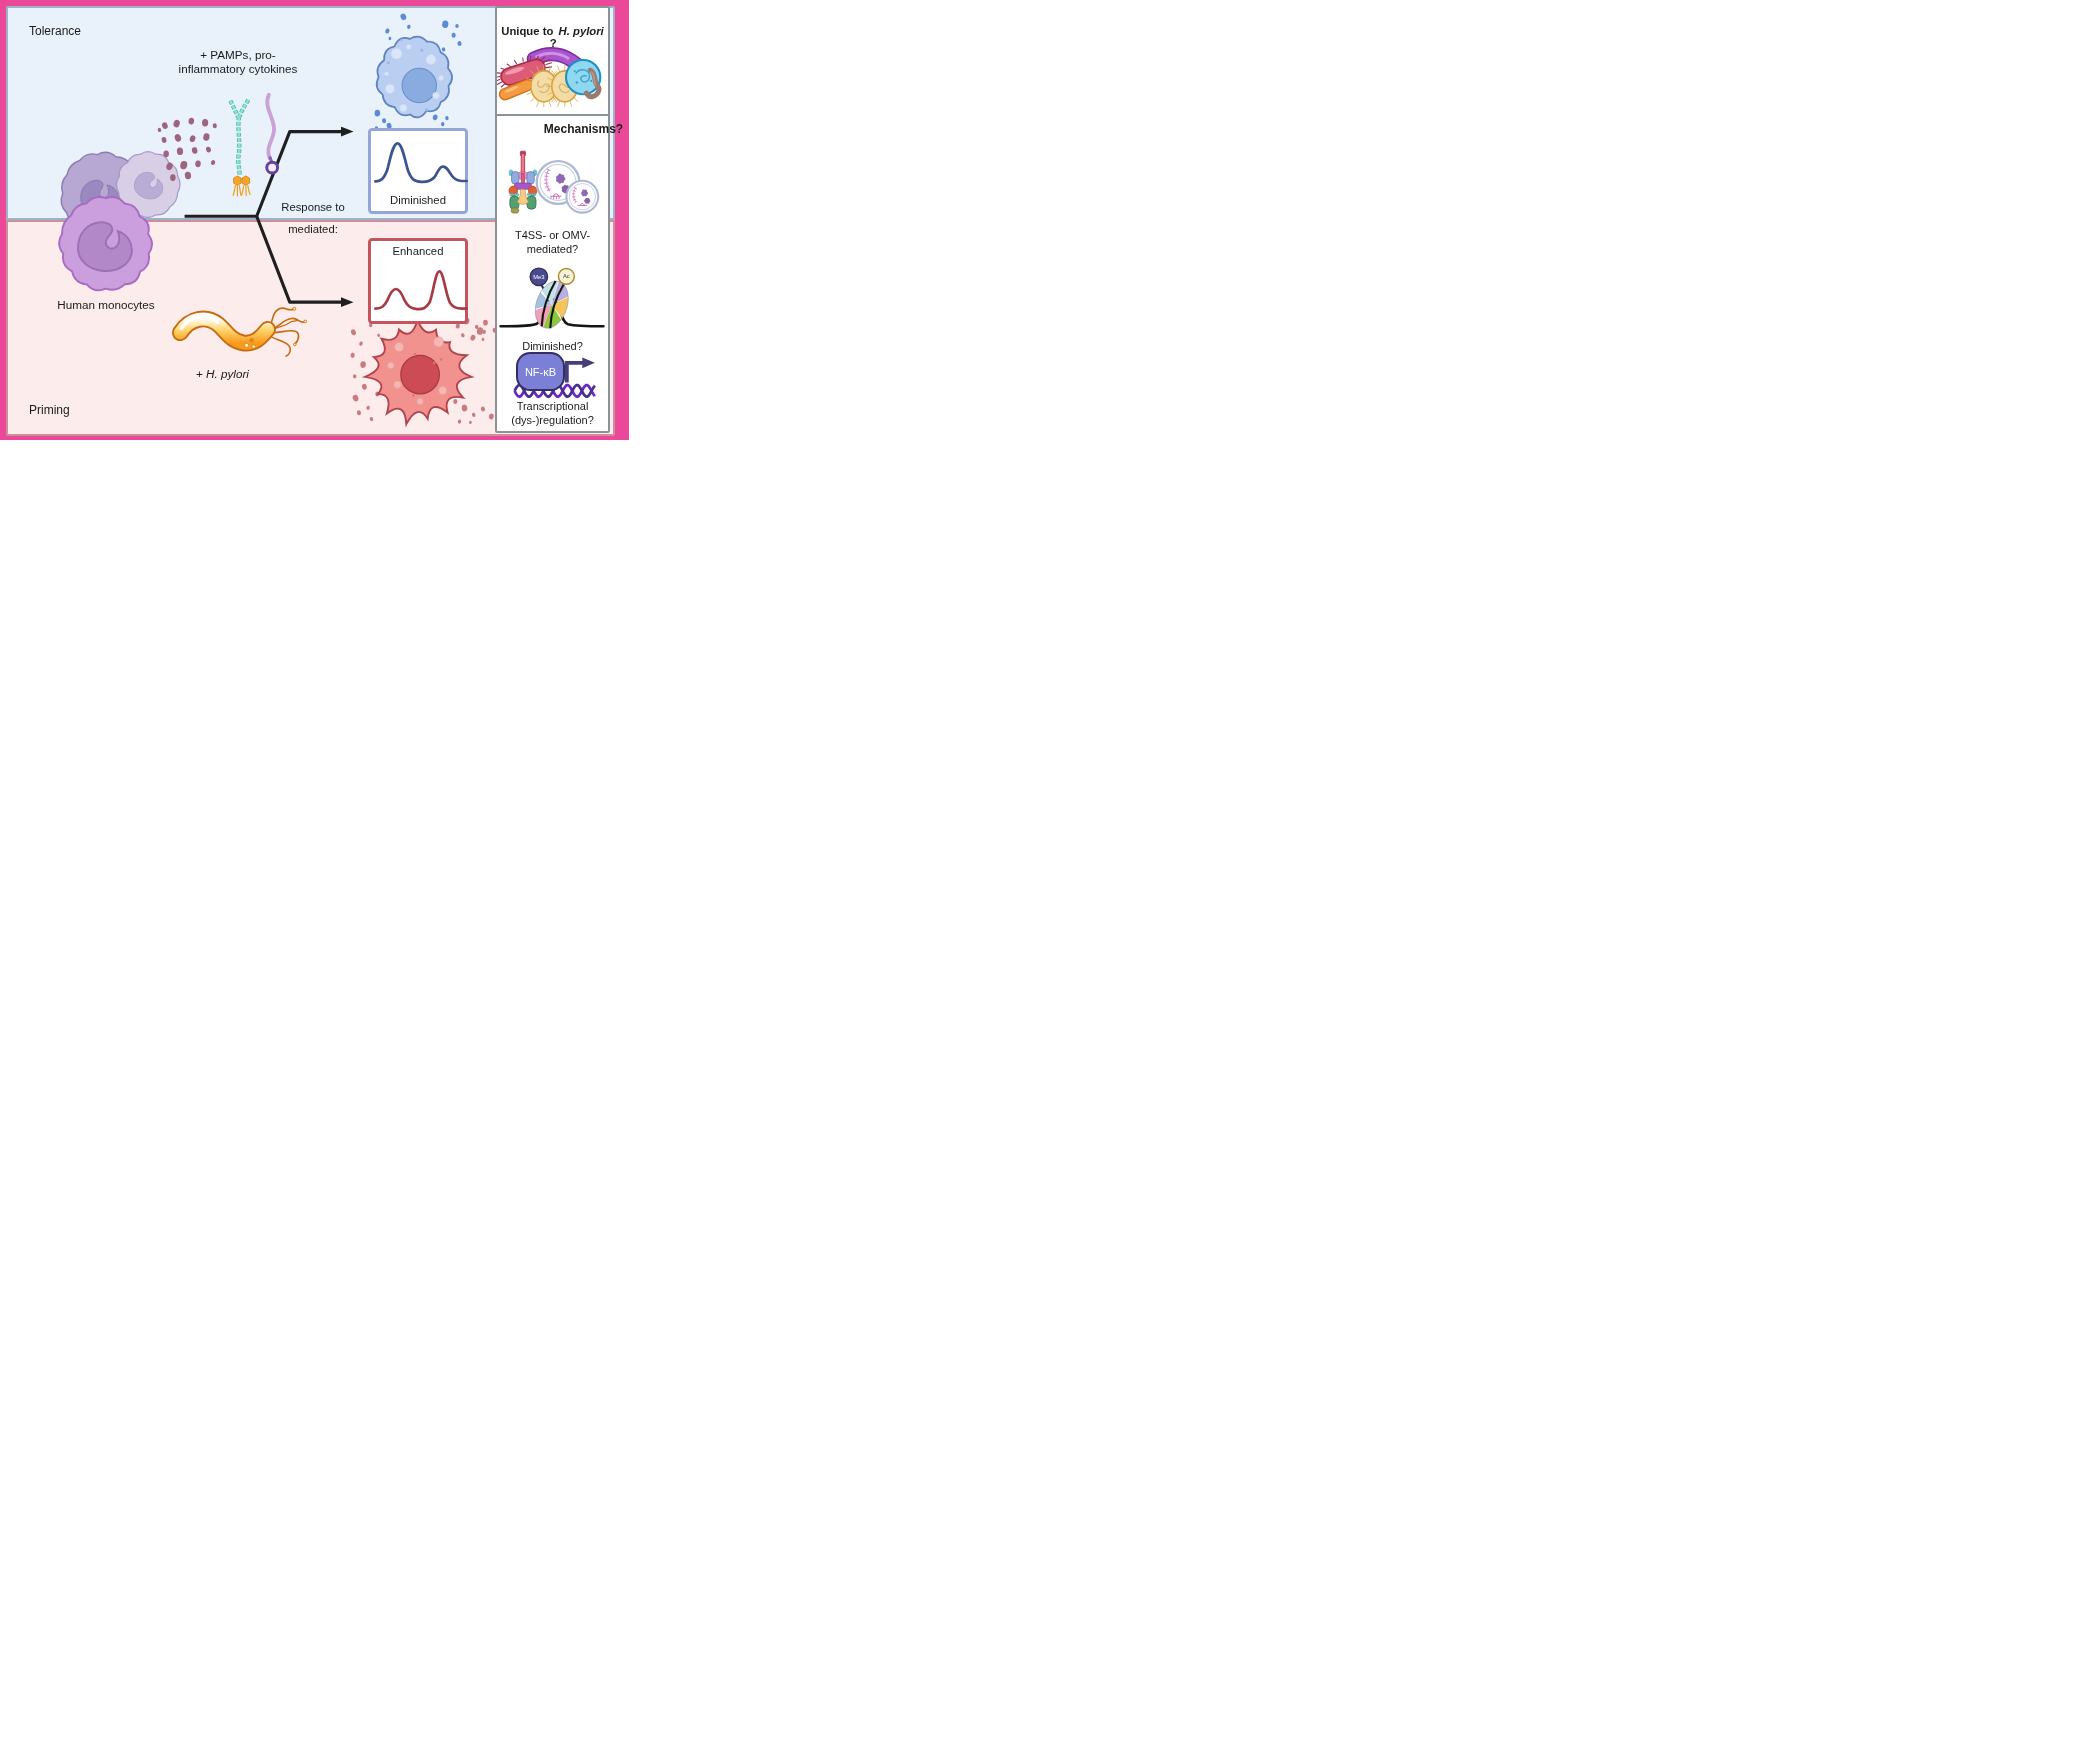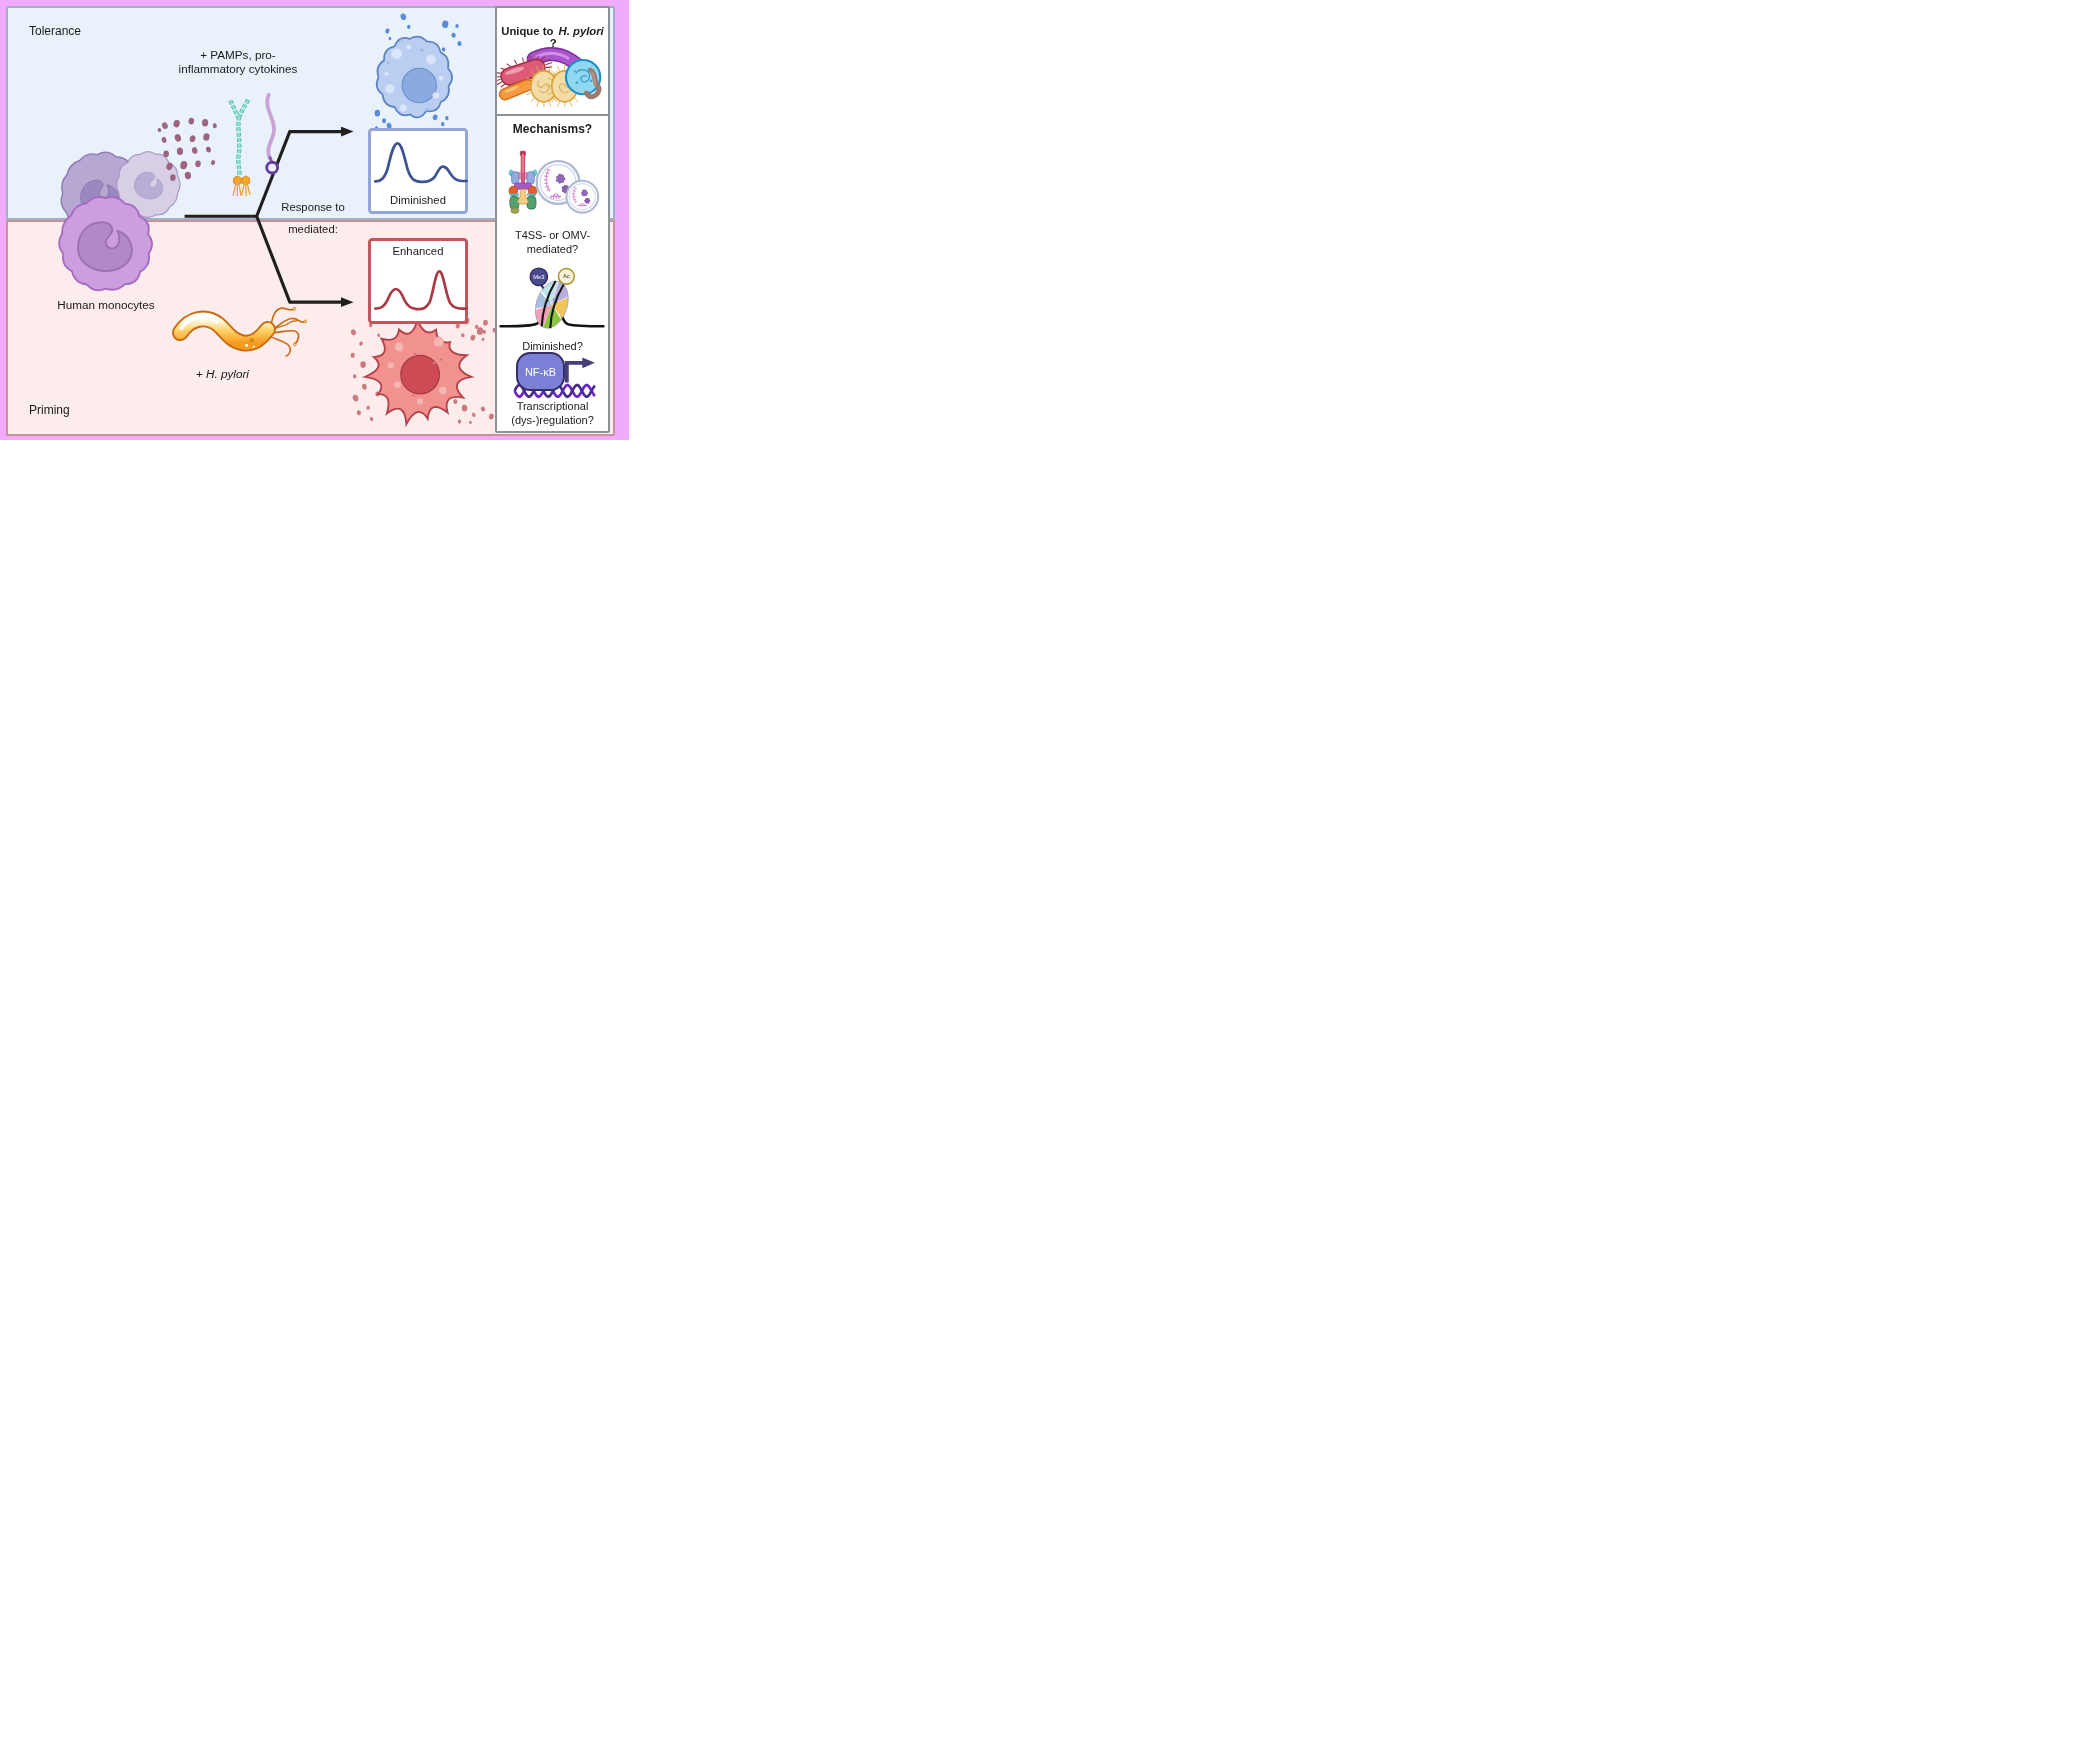--- a/index.html
+++ b/index.html
@@ -1,17 +1,17 @@
 <!DOCTYPE html>
 <html style="font-size:6.7px"><head>
 <meta charset="utf-8">
 <style>
   html,body{margin:0;padding:0;background:#ffffff;}
   body{width:629px;height:440px;font-family:"Liberation Sans","DejaVu Sans",sans-serif;color:#1b1b1b;}
-  .page{position:relative;width:629px;height:440px;background:#f0abfc;overflow:hidden;}
+  .page{position:relative;width:629px;height:440px;background:#ec4899;overflow:hidden;}
   .abs{position:absolute;}
   .panel{position:absolute;box-sizing:border-box;}
   .panel-tolerance{left:5.5px;top:5.5px;width:609px;height:214px;background:#e9f1fb;
     border-top:2.5px solid #9fb0c7;border-left:2.5px solid #9fb0c7;border-right:2.5px solid #9fb0c7;
     border-bottom:2.5px solid #9fb0c7;border-radius:1.7px 1.7px 0 0;}
   .panel-priming{left:5.5px;top:220px;width:609px;height:216px;background:#fcecec;
     border-left:2.5px solid #cb9098;border-right:2.5px solid #cb9098;border-bottom:2.5px solid #cb9098;
     border-top:2.5px solid #cb9098;border-radius:0 0 1.7px 1.7px;}
   #main-svg{position:absolute;left:0;top:0;}
   .lbl{position:absolute;font-size:11.3px;line-height:1.22;color:#1b1b1b;}
@@ -370,21 +370,21 @@
       </g>
 
       <g fill="none" stroke-linecap="round">
         <path d="M224,58 C238,66 230,84 240,94 C248,102 242,116 230,120 C224,122 218,120 214,112" stroke="#9a7b6d" stroke-width="12"></path>
         <path d="M226,62 C236,70 230,82 236,92" stroke="#b79a8c" stroke-width="4"></path>
       </g>
     </svg>
   </div>
 
   <div class="side-box mech">
-    <div class="side-title" style="top:5.9px;font-size:12px;">Mechanisms?</div>
+    <div class="side-title" style="top:5.9px;font-size:12px;padding-left:31px;">Mechanisms?</div>
 
     <svg class="abs" style="left:0px;top:34px;" width="110" height="65" viewBox="0 0 263 154">
       <g transform="translate(28,2) scale(0.68)">
         <rect x="41" y="0" width="18" height="16" rx="3" fill="#c23a54" stroke="#901f38" stroke-width="2"></rect>
         <rect x="44" y="8" width="12" height="74" rx="3" fill="#e87b92" stroke="#b5294a" stroke-width="3"></rect>
         <rect x="2" y="66" width="12" height="20" rx="6" fill="#66c9d9" stroke="#3aa4b8" stroke-width="2"></rect>
         <rect x="86" y="66" width="12" height="20" rx="6" fill="#66c9d9" stroke="#3aa4b8" stroke-width="2"></rect>
         <ellipse cx="50" cy="86" rx="22" ry="13" fill="#f093ba" stroke="#c4537f" stroke-width="2.5"></ellipse>
         <rect x="10" y="72" width="26" height="44" rx="12" fill="#93abde" stroke="#5d76b8" stroke-width="2.5"></rect>
         <rect x="64" y="72" width="26" height="44" rx="12" fill="#93abde" stroke="#5d76b8" stroke-width="2.5"></rect>

